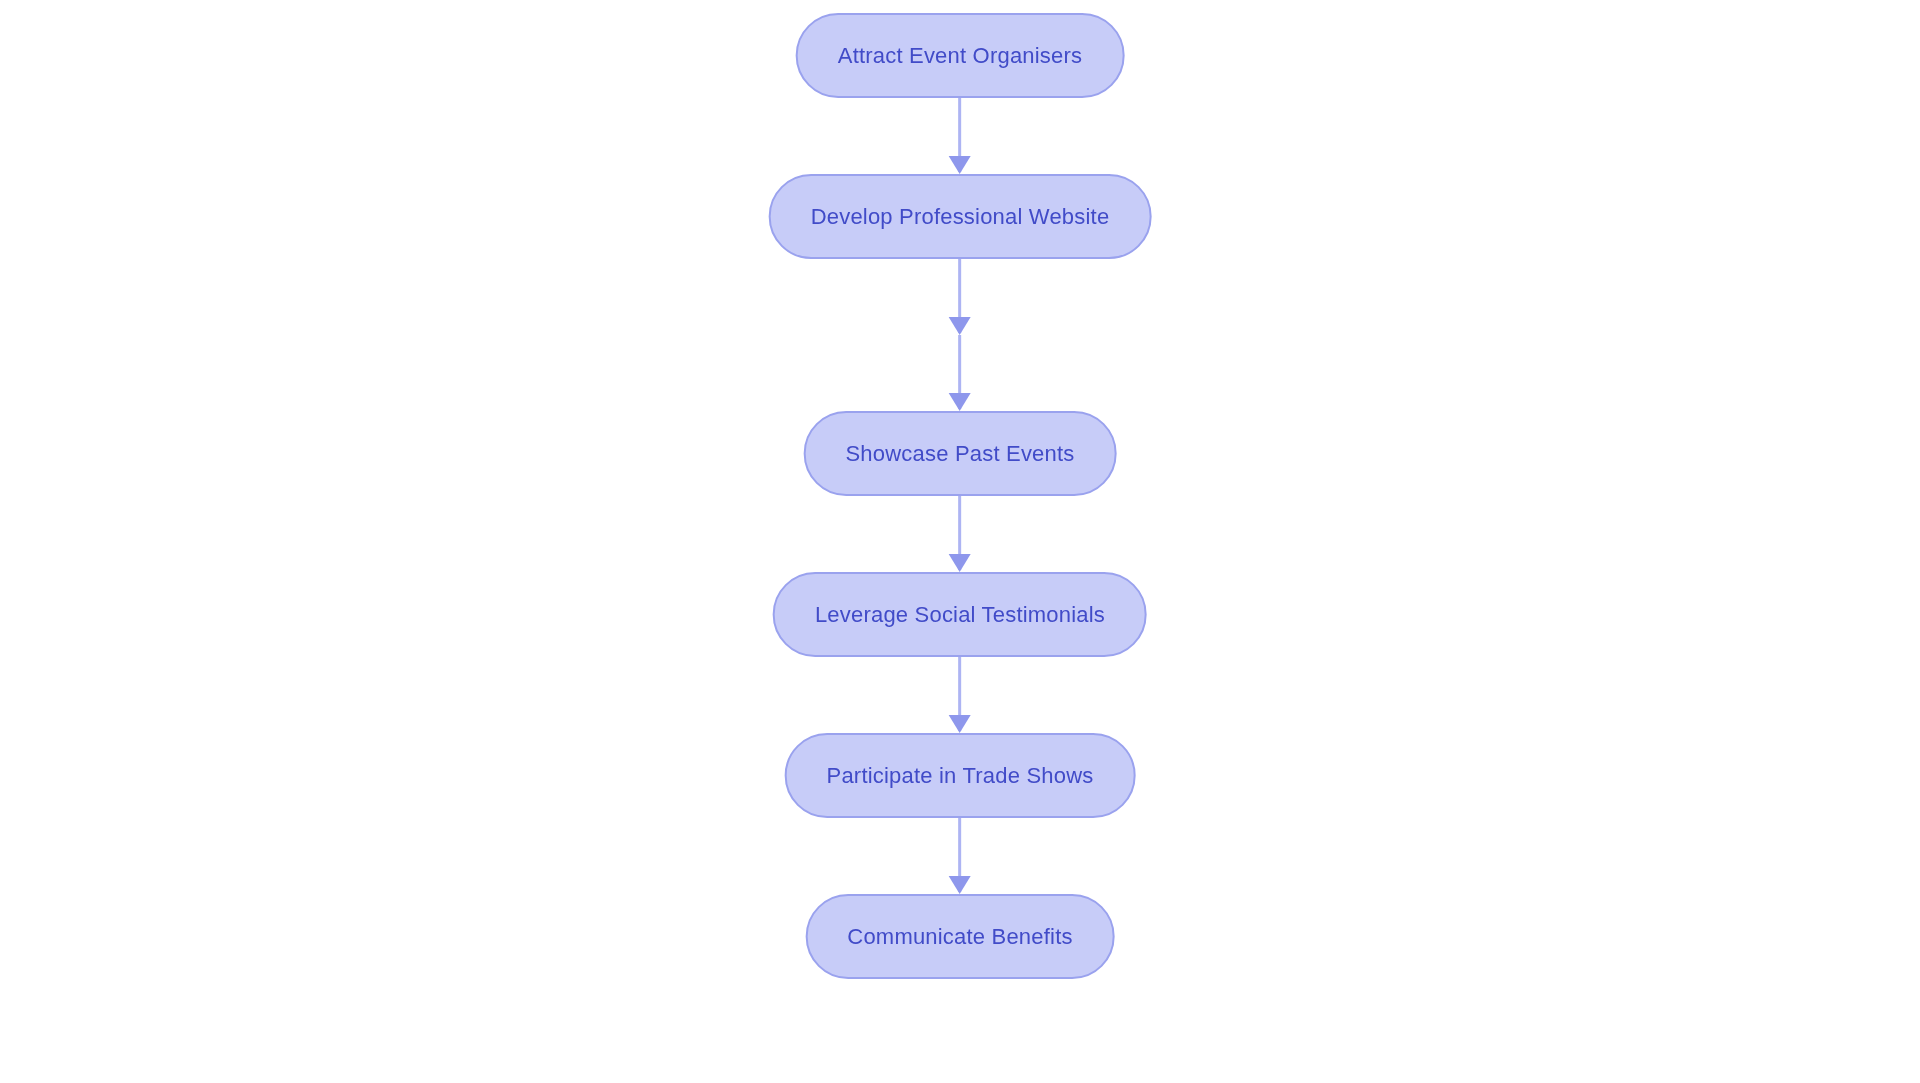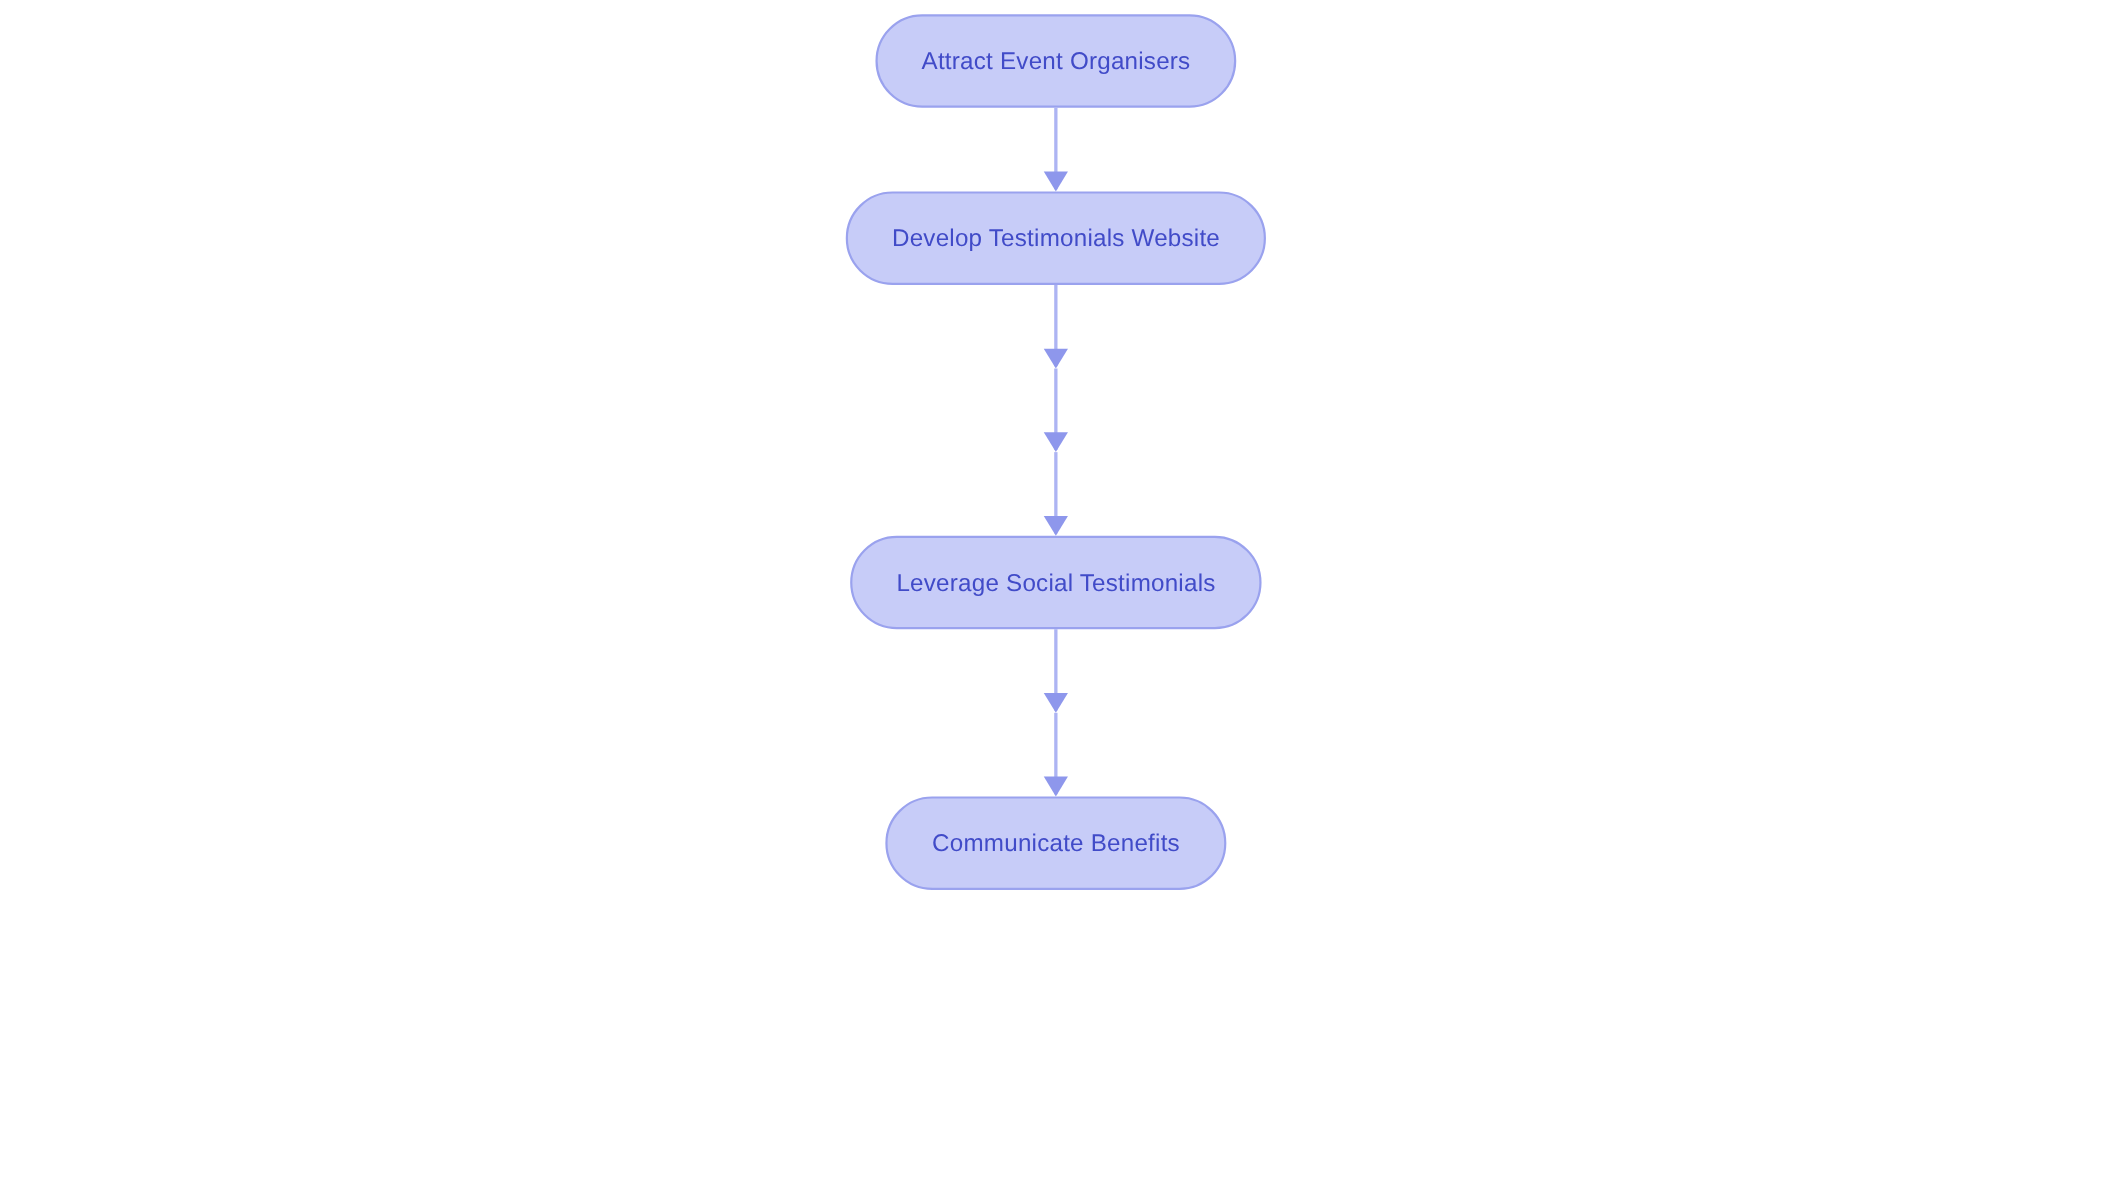--- a/index.html
+++ b/index.html
@@ -78,49 +78,55 @@
     <div class="node">
       <span class="node-label">Attract Event Organisers</span>
     </div>
 
     <div class="connector">
       <span class="line"></span>
       <span class="head"></span>
     </div>
 
     <div class="node">
-      <span class="node-label">Develop Testimonials Website</span>
+      <span class="node-label">Develop Professional Website</span>
     </div>
 
     <div class="connector">
       <span class="line"></span>
       <span class="head"></span>
     </div>
 
 
     <div class="connector">
       <span class="line"></span>
       <span class="head"></span>
     </div>
 
+    <div class="node">
+      <span class="node-label">Showcase Past Events</span>
+    </div>
 
     <div class="connector">
       <span class="line"></span>
       <span class="head"></span>
     </div>
 
     <div class="node">
       <span class="node-label">Leverage Social Testimonials</span>
     </div>
 
     <div class="connector">
       <span class="line"></span>
       <span class="head"></span>
     </div>
 
+    <div class="node">
+      <span class="node-label">Participate in Trade Shows</span>
+    </div>
 
     <div class="connector">
       <span class="line"></span>
       <span class="head"></span>
     </div>
 
     <div class="node">
       <span class="node-label">Communicate Benefits</span>
     </div>
 

